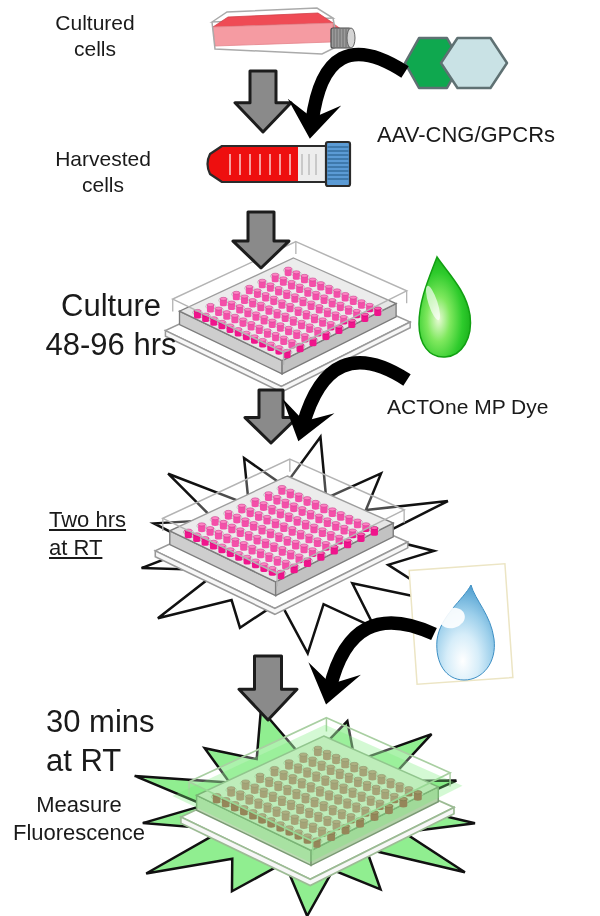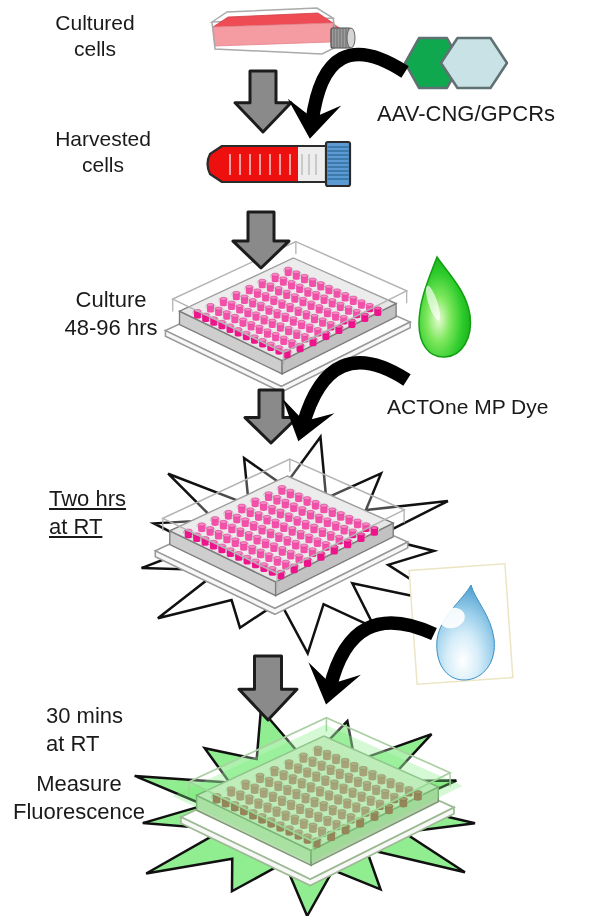--- a/index.html
+++ b/index.html
@@ -8,22 +8,22 @@
     overflow:hidden;font-family:"Liberation Sans","DejaVu Sans",sans-serif;
   }
   #art{position:absolute;left:0;top:0;width:600px;height:916px;}
   .label{
     position:absolute;color:#1a1a1a;white-space:pre-line;line-height:1.26;
     font-family:"Liberation Sans","DejaVu Sans",sans-serif;z-index:5;
   }
   .center{text-align:center;}
   .nowrap{white-space:nowrap;}
   .fs21{font-size:21px;}
-  .fs22{font-size:22px;}
-  .fs23{font-size:22px;}
+  .fs22{font-size:22px;margin-top:21px;}
+  .fs23{font-size:31px;}
 </style>
 </head>
 <body>
 
 <div id="stage">
 
   <svg id="art" viewBox="0 0 600 916">
     <defs>
       <radialGradient id="gG" cx="38%" cy="62%" r="75%">
         <stop offset="0%" stop-color="#e9fbd6"></stop>
@@ -1026,21 +1026,21 @@
       </g>
     <g id="g-curve3">
         <path d="M434,634 Q352,596 330,688" fill="none" stroke="#000000" stroke-width="13.5"></path>
         <polygon points="326.04625537523094,704.533841158125 308.39183418976495,662.2689454099255 330.93029285288685,684.1096844333823 360.91109433910333,674.8278989238978" fill="#000000"></polygon>
       </g>
   </svg>
 
   <div class="label center fs21" style="left:35px;top:10px;width:120px;">Cultured
 cells</div>
 
-  <div class="label center fs21" style="left:43px;top:126px;width:120px;">Harvested
+  <div class="label center fs21" style="left:43px;top:146px;width:120px;">Harvested
 cells</div>
 
   <div class="label nowrap fs22" style="left:377px;top:100px;">AAV-CNG/GPCRs</div>
 
   <div class="label center fs23" style="left:30px;top:286px;width:162px;">Culture
 48-96 hrs</div>
 
   <div class="label nowrap fs21" style="left:387px;top:394px;text-align:right;">ACTOne MP Dye</div>
 
   <div class="label fs22" style="left:49px;top:485px;text-decoration:underline;">Two hrs

